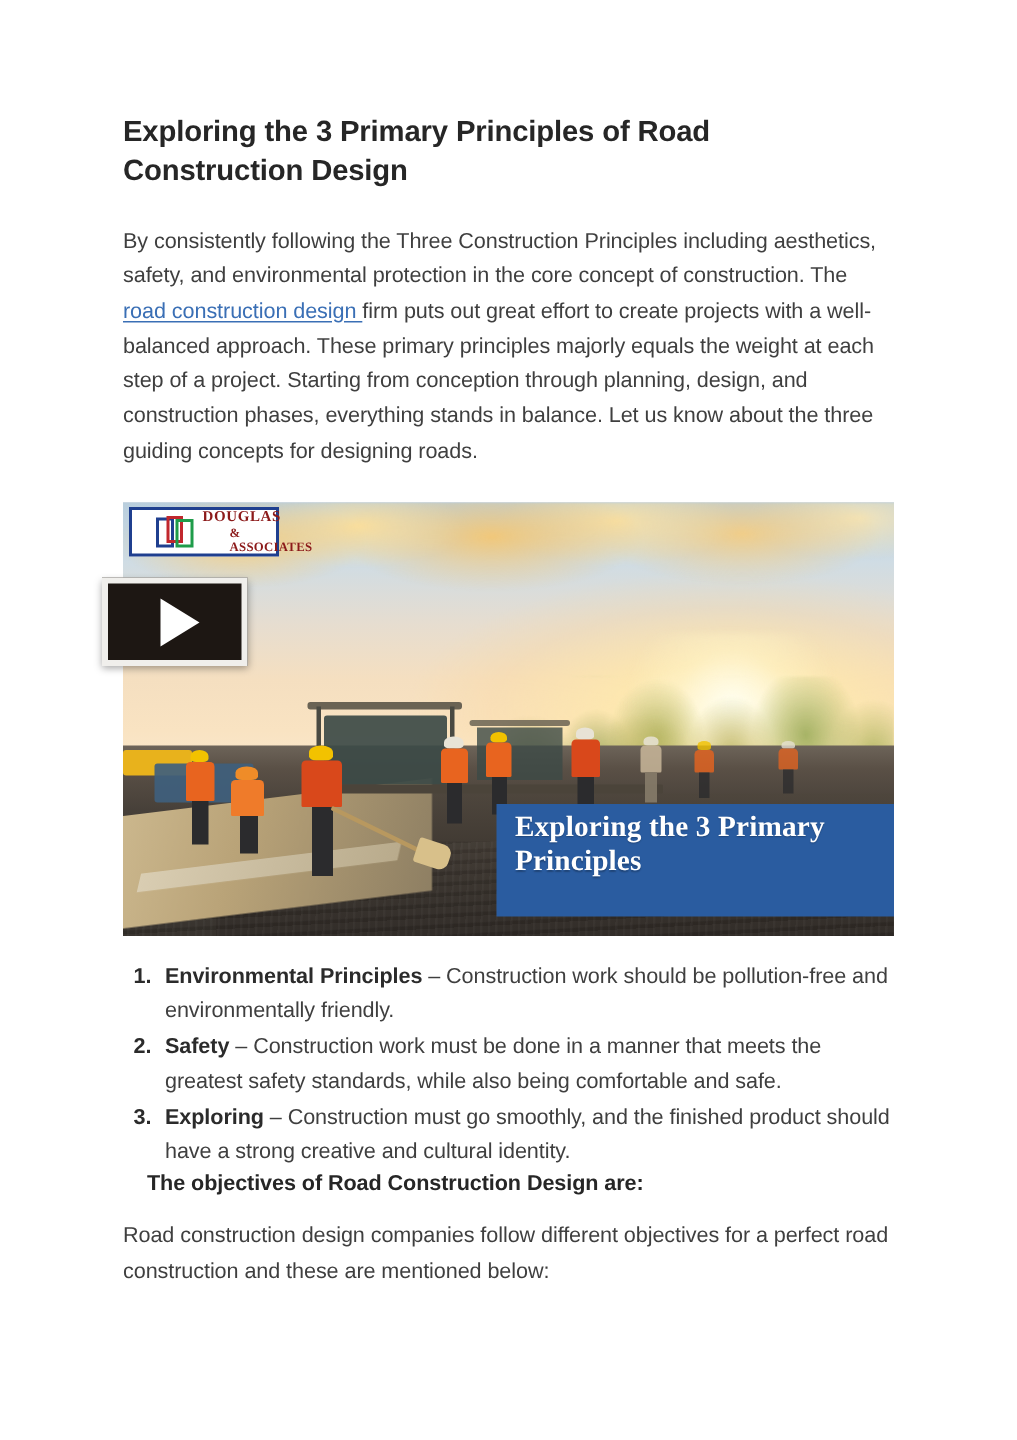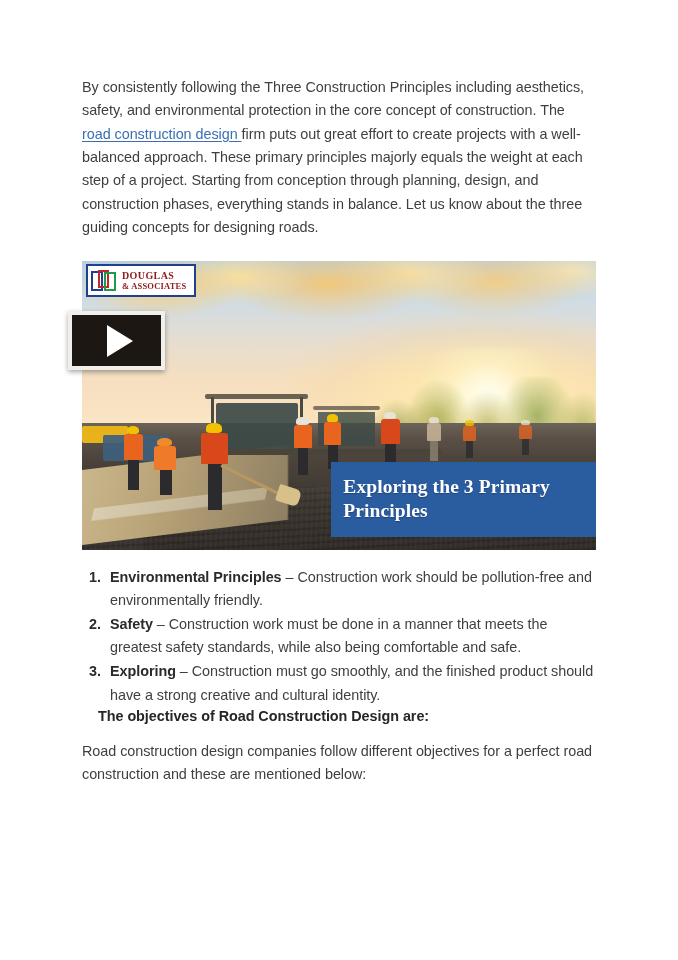--- a/index.html
+++ b/index.html
@@ -230,68 +230,68 @@
 
   
   .banner {
     position: absolute;
     left: 48.5%;
     bottom: 4.5%;
     width: 51.5%;
     height: 26%;
     background: #2a5ca0;
     display: flex;
-    flex-direction: column;
+    flex-direction: row;
     justify-content: center;
     padding: 4px 10px 6px 12px;
     box-sizing: border-box;
   }
   .banner-text {
     font-family: "Liberation Serif", serif;
     font-weight: bold;
     color: #ffffff;
     font-size: 19.5px;
     line-height: 1.2;
     letter-spacing: 0.1px;
     text-shadow: 0 1px 1px rgba(0,0,0,0.25);
   }
 
   
   .logo-badge {
     position: absolute;
     left: 4px;
     top: 3px;
-    width: 110px;
+    width: 100px;
     height: 33px;
     background: #ffffff;
     border: 2px solid #1f3f8f;
     box-sizing: border-box;
     display: flex;
     align-items: center;
-    padding-left: 3px;
+    padding-left: 16px;
     z-index: 5;
   }
   .logo-mark {
     width: 26px; height: 22px;
     position: relative;
     flex: 0 0 auto;
     margin-right: 5px;
   }
   .lm-sq {
     position: absolute;
     box-sizing: border-box;
   }
   .logo-text {
     font-family: "Liberation Serif", serif;
     font-weight: bold;
     color: #8c1a1a;
     line-height: 1.05;
   }
   .logo-line1 { font-size: 10px; letter-spacing: 0.4px; }
-  .logo-line2 { font-size: 8.5px; letter-spacing: 0.2px; }
+  .logo-line2 { font-size: 8.5px; letter-spacing: 0.2px; margin-left: 18px; }
 
   
   .play-button {
     position: absolute;
     left: -14px;
     top: 50px;
     width: 97px;
     height: 59px;
     background: #1d1713;
     border: 4px solid #f0efec;
@@ -346,20 +346,21 @@
     margin: 0 0 16px 16px;
     letter-spacing: -0.05px;
   }
 </style>
 </head>
 <body>
 
 <div class="page">
   <div class="content">
 
+    <h1 class="doc-title">Exploring the 3 Primary Principles of Road Construction Design</h1>
 
     <p class="para"><span>By consistently following the Three Construction Principles including aesthetics, safety, and environmental protection in the core concept of construction. The </span><a class="doc-link" href="#">road construction design </a><span>firm puts out great effort to create projects with a well-balanced approach. These primary principles majorly equals the weight at each step of a project. Starting from conception through planning, design, and construction phases, everything stands in balance. Let us know about the three guiding concepts for designing roads.</span></p>
 
     <div class="media-wrap">
       <div class="photo">
         <div class="sky"></div>
         <div class="clouds"></div>
         <div class="sun-glow"></div>
         <div class="treeline"></div>
         <div class="treeline2"></div>

